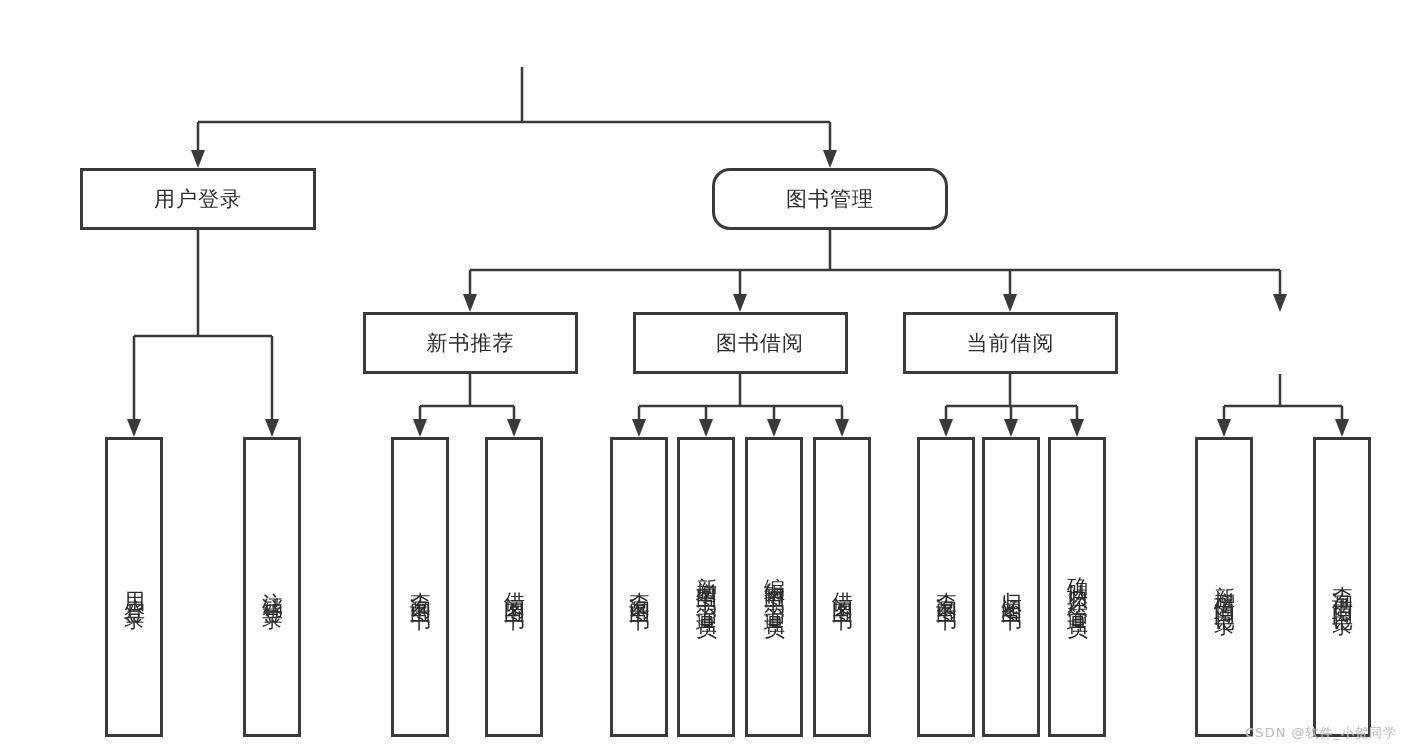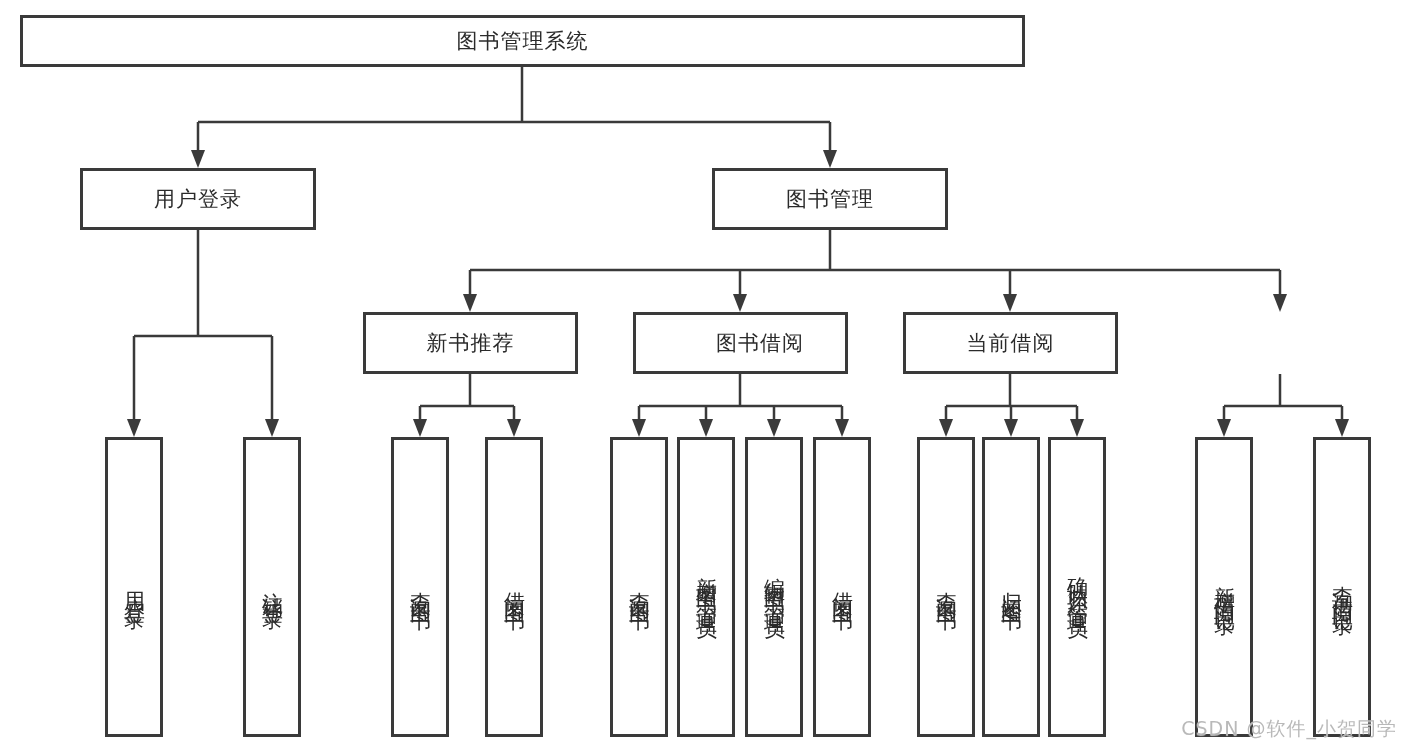--- a/index.html
+++ b/index.html
@@ -40,21 +40,21 @@
   .vbox {
     writing-mode: vertical-rl;
     letter-spacing: 6px;
     white-space: normal;
     line-height: 1.0;
   }
   #watermark {
     position: absolute;
     right: 8px;
     bottom: 5px;
-    font-size: 19px;
+    font-size: 13px;
     color: #b9b9b9;
     letter-spacing: 1px;
     z-index: 5;
     text-shadow: 0 1px 1px rgba(255,255,255,0.7);
   }
 </style>
 </head>
 <body>
 
 <div id="canvas">
@@ -95,24 +95,23 @@
       <polygon points="767,419 781,419 774,437"></polygon>
       <polygon points="835,419 849,419 842,437"></polygon>
       <polygon points="939,419 953,419 946,437"></polygon>
       <polygon points="1004,419 1018,419 1011,437"></polygon>
       <polygon points="1070,419 1084,419 1077,437"></polygon>
       <polygon points="1217,419 1231,419 1224,437"></polygon>
       <polygon points="1335,419 1349,419 1342,437"></polygon>
     </g>
   </svg>
 
-  <div class="box" style="left:20px; top:15px; width:1005px; height:52px;">图书管理系统</div>
 
   <div class="box" style="left:80px; top:168px; width:236px; height:62px;">用户登录</div>
-  <div class="box" style="left:712px; top:168px; width:236px; height:62px;">图书管理</div>
+  <div class="box" style="left:712px; top:168px; width:236px; height:62px;border-radius:18px;">图书管理</div>
 
   <div class="box" style="left:363px; top:312px; width:215px; height:62px;text-align:right;">新书推荐</div>
   <div class="box" style="left:633px; top:312px; width:215px; height:62px;padding-left:39px;">图书借阅</div>
   <div class="box" style="left:903px; top:312px; width:215px; height:62px;">当前借阅</div>
 
   <div class="box vbox" style="left:105px; top:437px; width:58px; height:300px;">用户登录</div>
   <div class="box vbox" style="left:243px; top:437px; width:58px; height:300px;">注销登录</div>
 
   <div class="box vbox" style="left:391px; top:437px; width:58px; height:300px;">查询图书</div>
   <div class="box vbox" style="left:485px; top:437px; width:58px; height:300px;">借阅图书</div>

